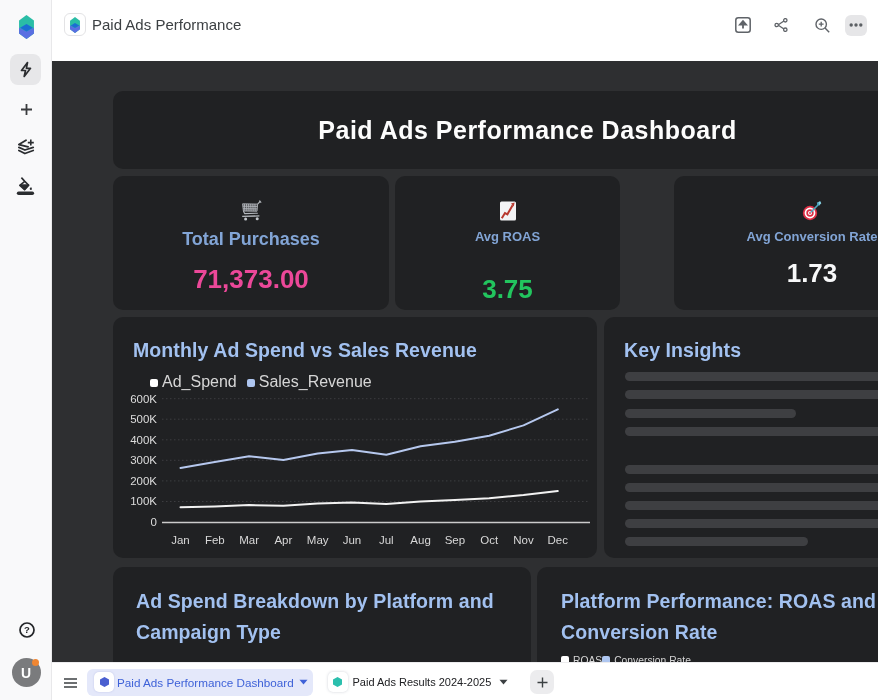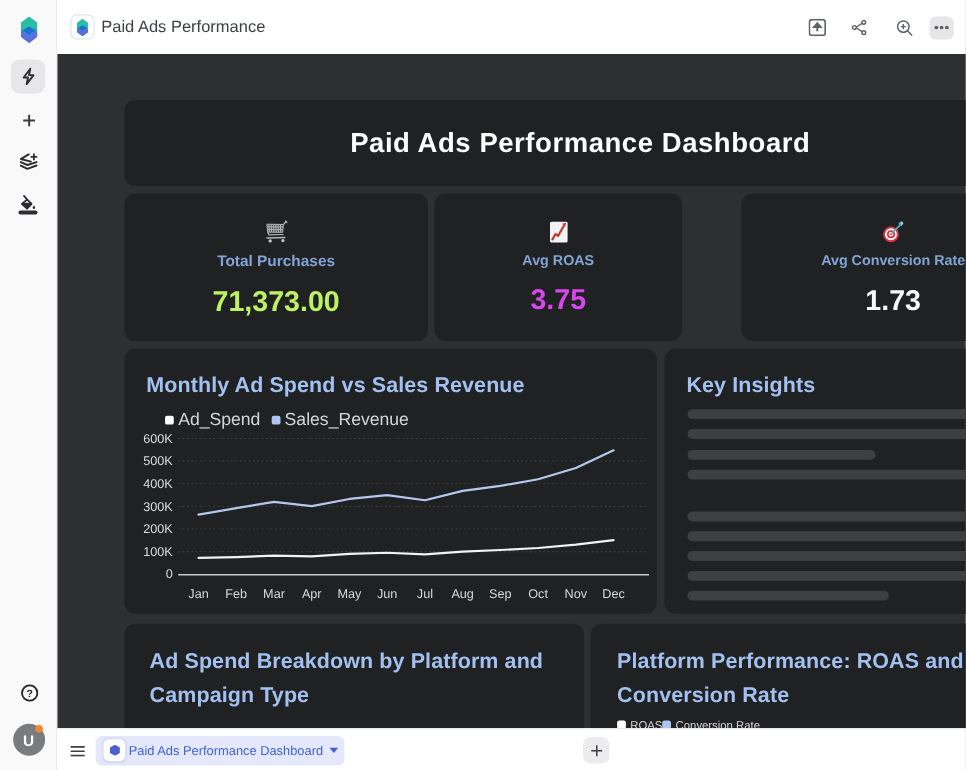--- a/index.html
+++ b/index.html
@@ -1,20 +1,20 @@
 <!DOCTYPE html>
 <html><head>
 <meta charset="utf-8">
 <style>
   * { margin:0; padding:0; box-sizing:border-box; }
   html,body { width:878px; height:700px; overflow:hidden; }
   body { position:relative; background:#fff; font-family:"Liberation Sans",sans-serif; }
   .abs { position:absolute; }
   #sidebar { left:0; top:0; width:52px; height:700px; background:#f9f9fa; border-right:1px solid #e8e8ea; }
-  #topbar { left:52px; top:0; width:826px; height:49px; background:#fff; }
+  #topbar { left:52px; top:0; width:826px; height:61px; background:#fff; }
   #main { left:52px; top:49px; width:826px; height:613px; background:#2e2f31; overflow:hidden; }
   #footer { left:52px; top:662px; width:826px; height:38px; background:#fff; border-top:1px solid #ececee; }
   .card { position:absolute; background:#202123; border-radius:10px; }
   .h2 { font-size:19.5px; font-weight:bold; color:#a2c1f0; letter-spacing:0.1px; }
   .legend { display:flex; align-items:center; font-size:11px; color:#d6d6d6; }
   .lsq { width:8px; height:8px; border-radius:2px; display:inline-block; margin-right:4px; }
   .skel { position:absolute; height:9px; border-radius:4.5px; background:#3e3f42; }
 </style>
 </head>
 <body>
@@ -31,31 +31,31 @@
         <path d="M2.6 3.8 L3.4 11 L17 11.2 L17.6 4.1 Z" fill="#9ea3a8" fill-opacity="0.3"></path>
         <path d="M4.4 4 L4.9 11 M6.5 4 L6.9 11 M8.6 4 L9 11.1 M10.7 4 L11.1 11.1 M12.8 4 L13.2 11.1 M14.9 4 L15.2 11.1"></path>
         <path d="M2.8 6.2 L17.4 6.4 M3.1 8.7 L17.2 8.9"></path>
         <path d="M17.6 4.1 L20.6 1 M19.2 0.6 L21.2 2.6" stroke-width="1.1"></path>
         <path d="M3.4 11 L4.6 13.6 L17.8 13.2" stroke-width="1.1"></path>
         <path d="M2.2 16.4 L19.4 15.9" stroke-width="1.3"></path>
         <circle cx="5.6" cy="19" r="1.5" fill="#c3c7cc" stroke="none"></circle>
         <circle cx="17.2" cy="18.7" r="1.5" fill="#c3c7cc" stroke="none"></circle>
       </g>
     </svg></div>
-    <div style="margin-top:7px;font-size:14px;font-weight:bold;color:#82a5d6;">Total Purchases</div>
-    <div style="margin-top:13.5px;font-size:26px;font-weight:bold;color:#bef264;">71,373.00</div>
+    <div style="margin-top:7px;font-size:18px;font-weight:bold;color:#82a5d6;">Total Purchases</div>
+    <div style="margin-top:13.5px;font-size:26px;font-weight:bold;color:#ec4899;">71,373.00</div>
   </div>
   <div class="card" style="left:343px;top:127px;width:225px;height:134px;text-align:center;">
     <div style="margin-top:24px;height:22px;"><svg width="22" height="22" viewBox="0 0 22 22" id="ichart">
       <rect x="3" y="1.5" width="16" height="19" rx="1.5" fill="#f2f3f5"></rect>
       <polyline points="4.8,18.3 8,13 10.4,14.3 15.6,5.2" fill="none" stroke="#b8392f" stroke-width="2"></polyline>
       <polygon points="14,3.4 17.6,2.6 16.8,6.4" fill="#b8392f"></polygon>
     </svg></div>
     <div style="margin-top:7px;font-size:13px;font-weight:bold;color:#82a5d6;">Avg ROAS</div>
-    <div style="margin-top:13px;font-size:26px;font-weight:bold;color:#d946ef;">3.75</div>
+    <div style="margin-top:30px;font-size:26px;font-weight:bold;color:#22c55e;">3.75</div>
   </div>
   <div class="card" style="left:622px;top:127px;width:276px;height:134px;text-align:center;">
     <div style="margin-top:24px;height:22px;"><svg width="22" height="22" viewBox="0 0 22 22" id="itarget">
       <circle cx="9" cy="13" r="7.2" fill="#dd2e44"></circle>
       <circle cx="9" cy="13" r="5.4" fill="#ffffff"></circle>
       <circle cx="9" cy="13" r="3.7" fill="#dd2e44"></circle>
       <circle cx="9" cy="13" r="2" fill="#ffffff"></circle>
       <circle cx="9" cy="13" r="0.9" fill="#dd2e44"></circle>
       <line x1="9.8" y1="12.2" x2="17.5" y2="4.5" stroke="#4fa8c2" stroke-width="1.6"></line>
       <polygon points="15.8,2.6 19.8,1.6 18.8,5.6 16.4,5" fill="#4fa8c2"></polygon>
@@ -224,18 +224,29 @@
       <svg width="9" height="10" viewBox="0 0 9 10">
           <polygon points="4.5,0 9,2.5 9,7.5 4.5,10 0,7.5 0,2.5" fill="#4a5fd0"></polygon>
         </svg>
     </div>
     <div style="margin-left:3px;font-size:11.7px;font-weight:500;color:#3f62d8;">Paid Ads Performance Dashboard</div>
     <svg width="9" height="6" viewBox="0 0 9 6" style="margin-left:5px;">
         <polygon points="0.5,0.8 8.5,0.8 4.5,5.5" fill="#3f62d8"></polygon>
       </svg>
   </div>
 
+  <div class="abs" style="left:275.5px;top:6px;height:26.5px;display:flex;align-items:center;white-space:nowrap;">
+    <div style="width:20px;height:20px;background:#fff;border-radius:5px;display:flex;align-items:center;justify-content:center;box-shadow:0 0 3px rgba(100,110,130,.3);">
+      <svg width="9" height="10" viewBox="0 0 9 10">
+          <polygon points="4.5,0 9,2.5 9,7.5 4.5,10 0,7.5 0,2.5" fill="#2bbfad"></polygon>
+        </svg>
+    </div>
+    <div style="margin-left:5px;font-size:11px;color:#202124;">Paid Ads Results 2024-2025</div>
+    <svg width="9" height="6" viewBox="0 0 9 6" style="margin-left:8px;">
+        <polygon points="0.5,0.8 8.5,0.8 4.5,5.5" fill="#3c4043"></polygon>
+      </svg>
+  </div>
 
   <div class="abs" style="left:478px;top:7px;width:24px;height:24px;background:#ececee;border-radius:7px;"></div>
   <svg class="abs" style="left:484.5px;top:13.5px;" width="11" height="11" viewBox="0 0 11 11">
     <path d="M5.5 0.5 V10.5 M0.5 5.5 H10.5" stroke="#3c4043" stroke-width="1.4"></path>
   </svg>
 </div>
 
 </body></html>

